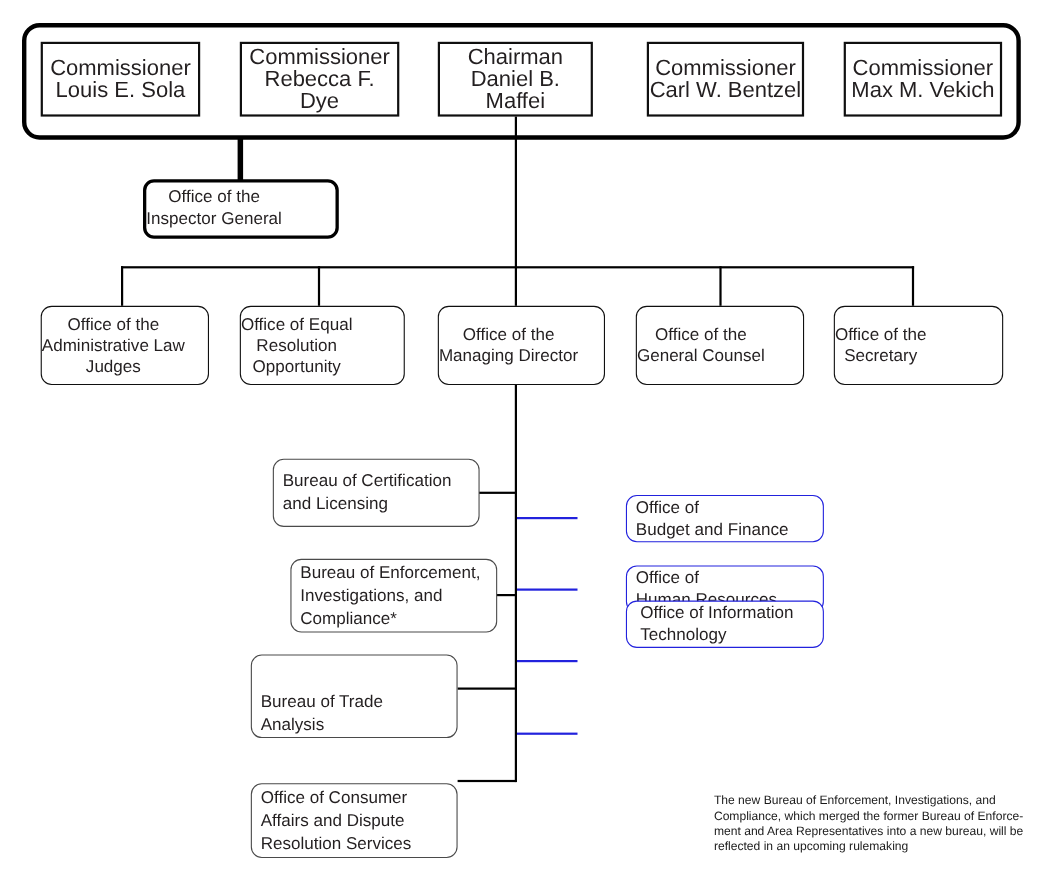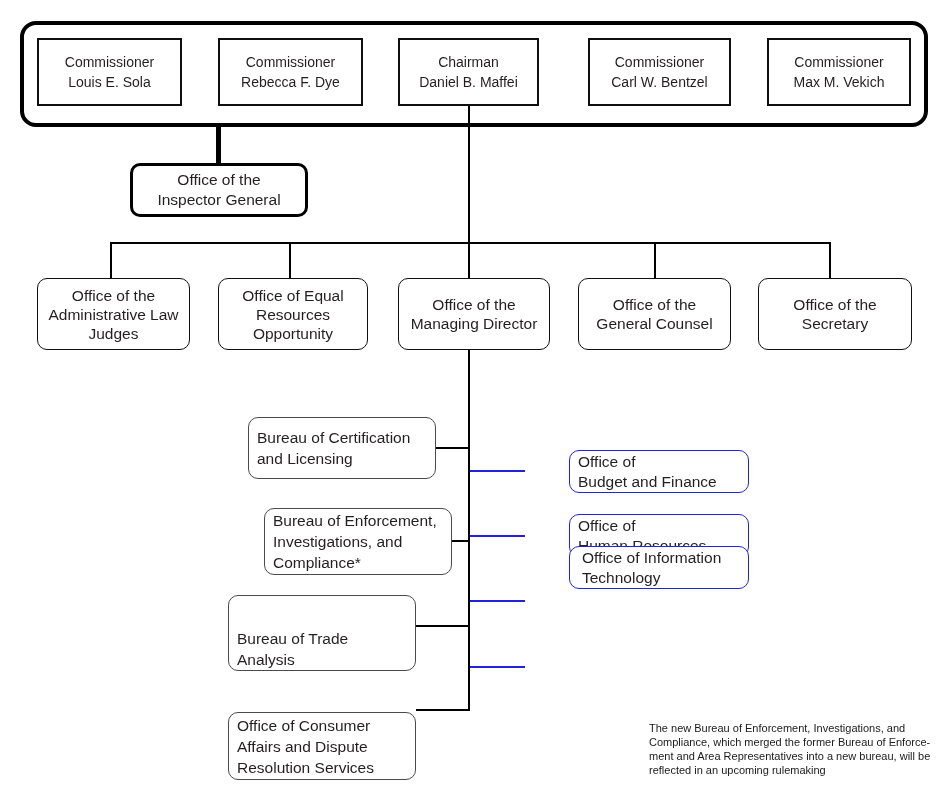--- a/index.html
+++ b/index.html
@@ -10,28 +10,28 @@
   .label{white-space:pre-line;}
   
   .commission-frame{
     position:absolute;left:20px;top:21px;width:908px;height:106px;
     border:4px solid #000;border-radius:16px;box-sizing:border-box;
   }
   
   .member-box{
     position:absolute;top:38px;height:68px;border:2px solid #0f0f0f;
     box-sizing:border-box;display:flex;align-items:center;justify-content:center;
-    text-align:center;font-size:14px;line-height:20px;background:#fff;
+    text-align:center;font-size:20px;line-height:20px;background:#fff;
   }
   
   .rbox{
     position:absolute;box-sizing:border-box;background:#fff;
     display:flex;align-items:center;border-radius:10px;
   }
-  .rbox.center{justify-content:center;text-align:center;}
+  .rbox.center{justify-content:flex-start;text-align:center;}
   .rbox.leftal{justify-content:flex-start;text-align:left;padding-left:8px;}
   .oig-box{border:3px solid #000;font-size:15.5px;line-height:20px;}
   .row2-box{border:1.5px solid #0f0f0f;font-size:15.5px;line-height:19px;}
   .bureau-box{border:1.5px solid #4a4a4a;font-size:15.5px;line-height:21px;}
   .blue-box{border:1.5px solid #2222dd;font-size:15.5px;line-height:20px;padding-left:7px;margin-left:44px;}
   
   .line{position:absolute;background:#000;}
   .line.blue{background:#2222dd;}
   .footnote{
     position:absolute;left:649px;top:721px;width:300px;
@@ -80,21 +80,21 @@
   <div class="line" style="left:654px;top:242px;width:2px;height:36px;"></div>
   <div class="line" style="left:829px;top:242px;width:2px;height:36px;"></div>
 
   <div class="rbox center row2-box" style="left:37px;top:278px;width:153px;height:72px;">
     <span class="label">Office of the
 Administrative Law
 Judges</span>
   </div>
   <div class="rbox center row2-box" style="left:218px;top:278px;width:150px;height:72px;">
     <span class="label">Office of Equal
-Resources
+Resolution
 Opportunity</span>
   </div>
   <div class="rbox center row2-box" style="left:398px;top:278px;width:152px;height:72px;">
     <span class="label">Office of the
 Managing Director</span>
   </div>
   <div class="rbox center row2-box" style="left:578px;top:278px;width:153px;height:72px;">
     <span class="label">Office of the
 General Counsel</span>
   </div>

